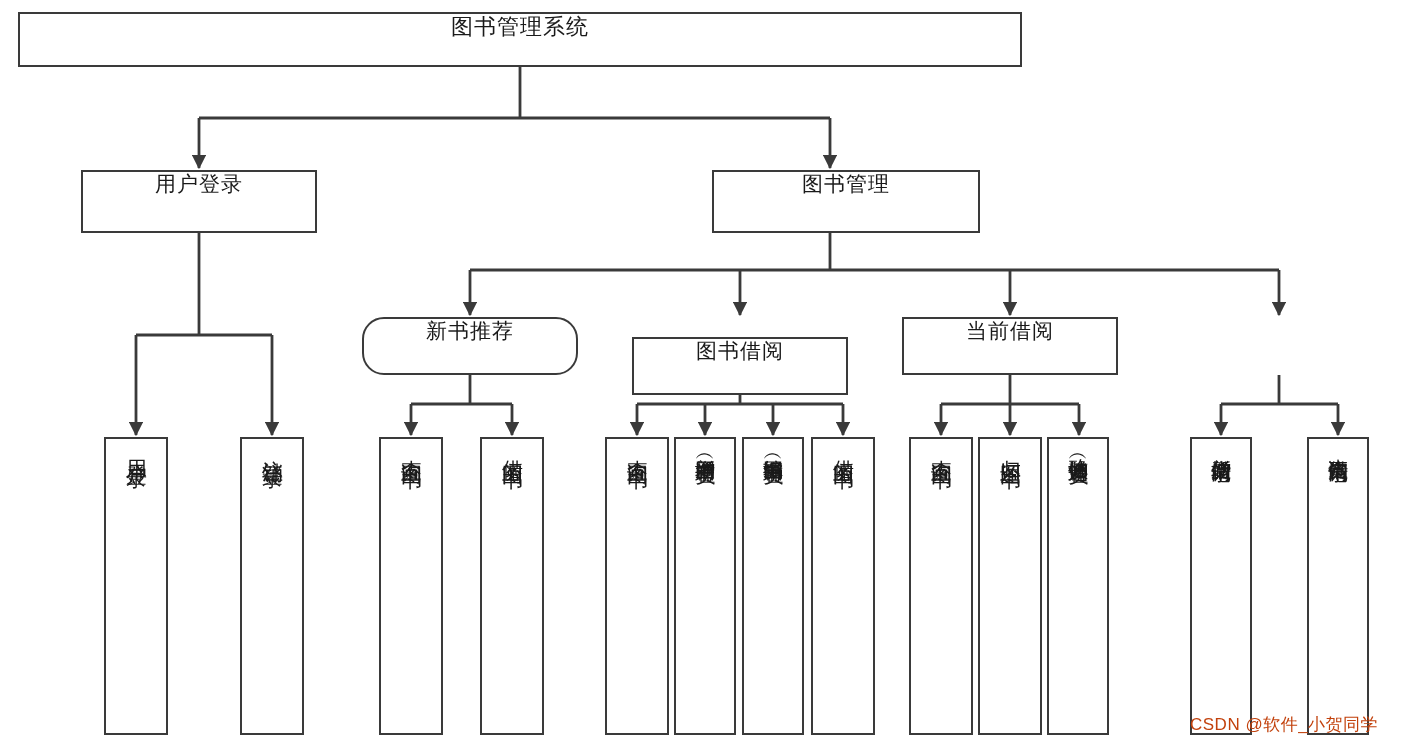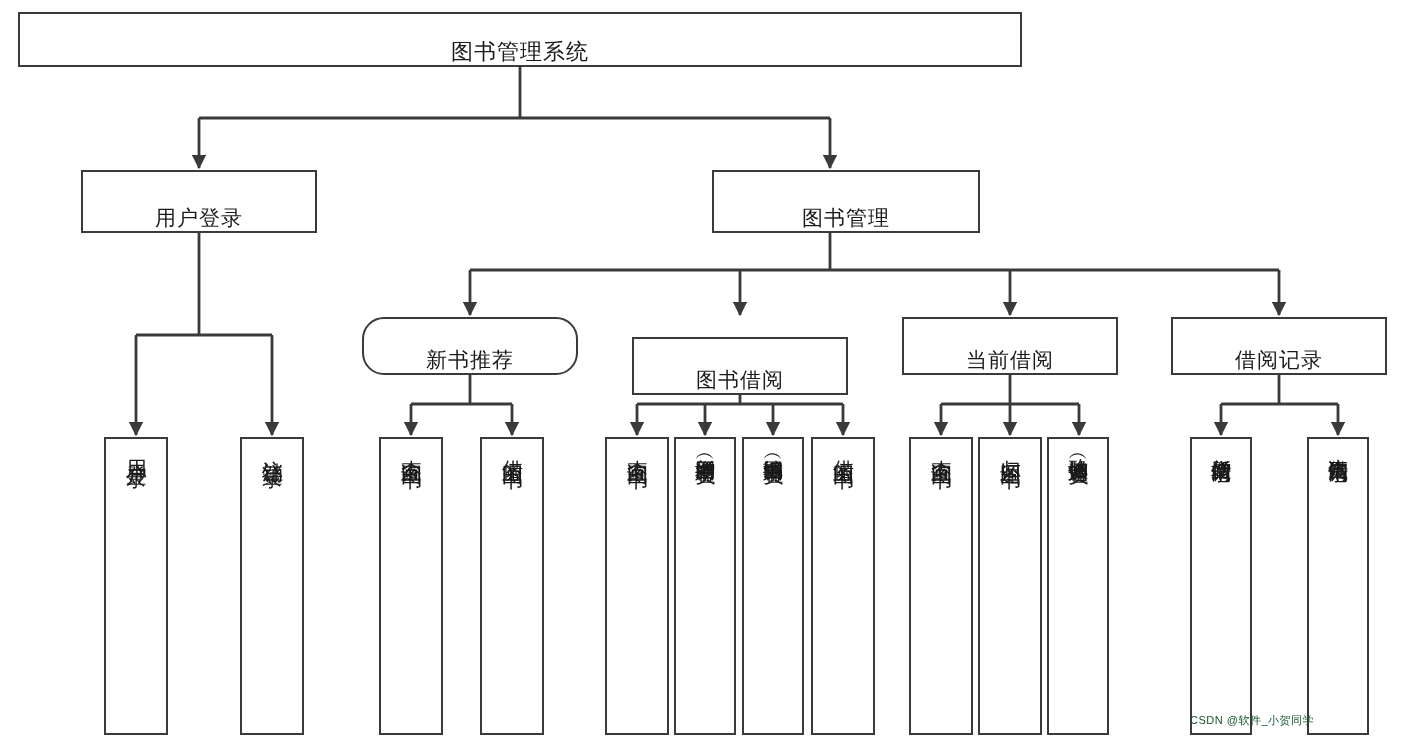--- a/index.html
+++ b/index.html
@@ -25,21 +25,21 @@
     width: 1405px;
     height: 747px;
     pointer-events: none;
   }
   .node {
     position: absolute;
     box-sizing: border-box;
     background: #ffffff;
     border: 2.5px solid #3a3a3a;
     display: flex;
-    align-items: flex-end;
+    align-items: flex-start;
     justify-content: center;
     z-index: 2;
   }
   .node-label {
     color: #1a1a1a;
     letter-spacing: 1px;
     white-space: nowrap;
     line-height: 1.18;
   }
   
@@ -62,22 +62,22 @@
     letter-spacing: 3px;
     text-align: center;
     max-height: 100%;
   }
   .node.vert.tall-text .node-label {
     font-size: 20px;
     letter-spacing: 1px;
   }
   .watermark {
     position: absolute;
-    color: #14532d;
-    font-size: 11px;
+    color: #c2410c;
+    font-size: 17px;
     letter-spacing: 0.5px;
     white-space: nowrap;
     z-index: 5;
   }
 </style>
 </head>
 <body>
 
 <div id="diagram-canvas">
 
@@ -151,23 +151,20 @@
   </div>
 
   <div class="node horiz" style="left:632px; top:317px; width:216px; height:58px;margin-top:20px;">
     <span class="node-label">图书借阅</span>
   </div>
 
   <div class="node horiz" style="left:902px; top:317px; width:216px; height:58px;">
     <span class="node-label">当前借阅</span>
   </div>
 
-  <div class="node horiz" style="left:1171px; top:317px; width:216px; height:58px;">
-    <span class="node-label">借阅记录</span>
-  </div>
 
   <div class="node vert" style="left:104px; top:437px; width:64px; height:298px;">
     <span class="node-label">用户登录</span>
   </div>
 
   <div class="node vert" style="left:240px; top:437px; width:64px; height:298px;">
     <span class="node-label">注销登录</span>
   </div>
 
   <div class="node vert" style="left:379px; top:437px; width:64px; height:298px;">

